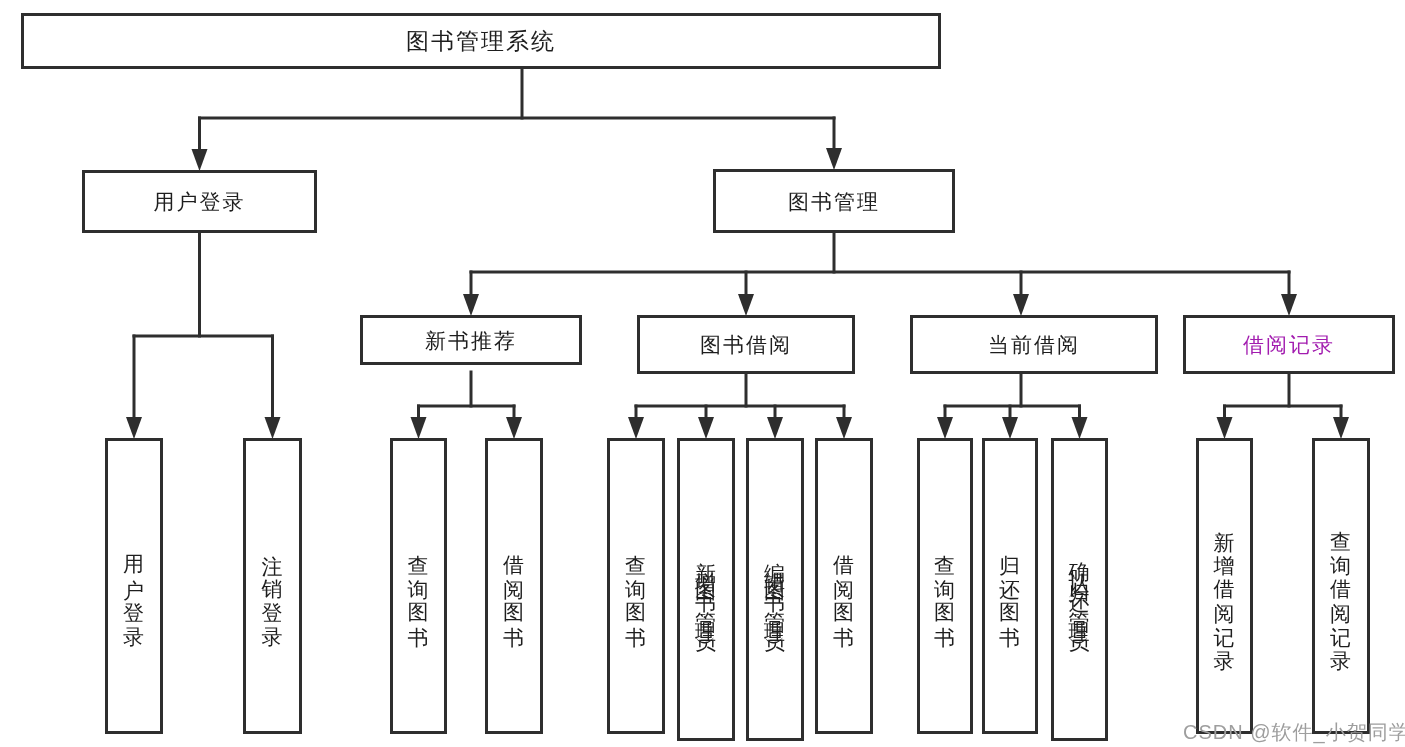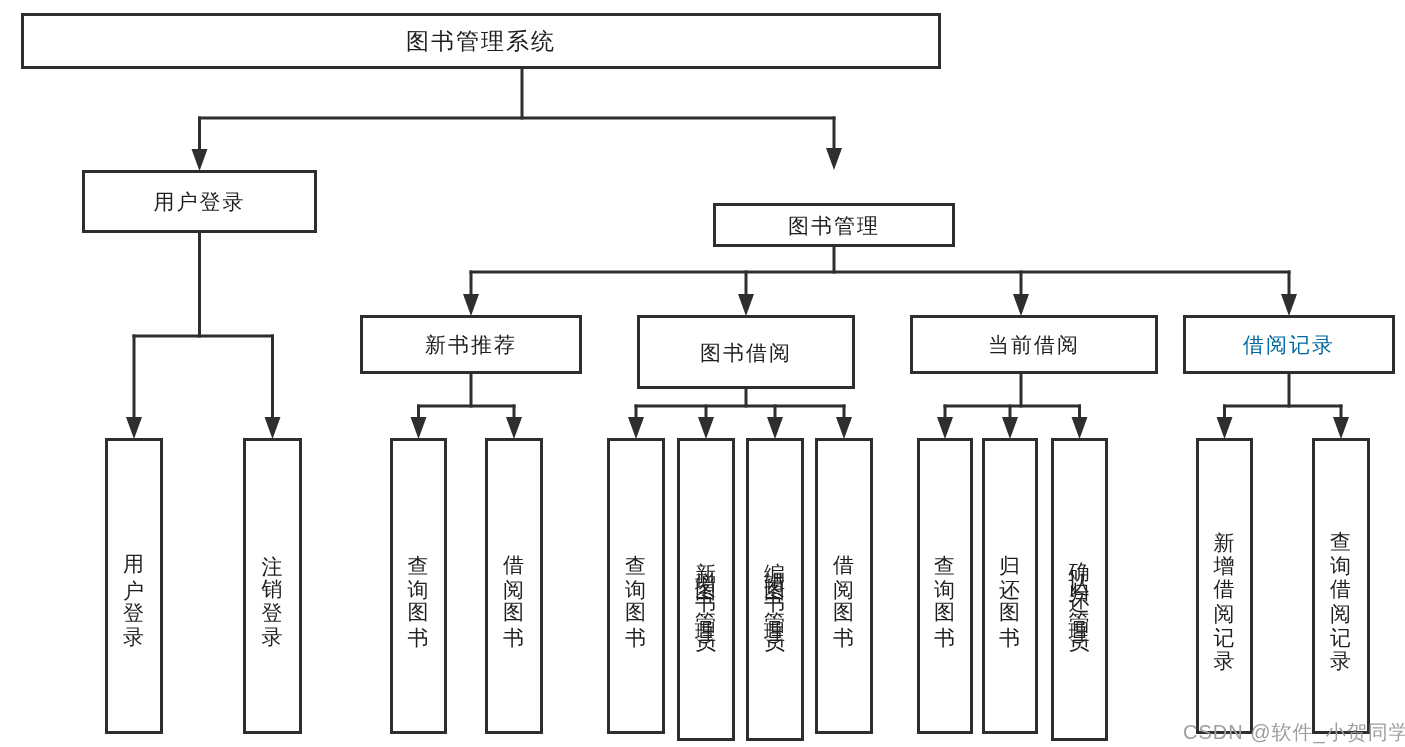--- a/index.html
+++ b/index.html
@@ -84,25 +84,25 @@
       <path d="M 1224.5 406 H 1341" stroke="#2e2e2e" stroke-width="3" stroke-linecap="square" fill="none"></path>
       <path d="M 1224.5 406 V 420" stroke="#2e2e2e" stroke-width="3" stroke-linecap="square" fill="none"></path>
       <polygon points="1216.5,417 1232.5,417 1224.5,439" fill="#2e2e2e"></polygon>
       <path d="M 1341 406 V 420" stroke="#2e2e2e" stroke-width="3" stroke-linecap="square" fill="none"></path>
       <polygon points="1333,417 1349,417 1341,439" fill="#2e2e2e"></polygon>
     </svg>
 
   <div id="watermark" style="color: rgb(158, 158, 158);">CSDN @软件_小贺同学</div>
 <div class="node h root" style="left: 21px; top: 13px; width: 920px; height: 56px; border-color: rgb(46, 46, 46); background: rgb(255, 255, 255); color: rgb(30, 30, 30);">图书管理系统</div>
     <div class="node h" style="left: 82px; top: 170px; width: 235px; height: 63px; border-color: rgb(46, 46, 46); background: rgb(255, 255, 255); color: rgb(30, 30, 30);">用户登录</div>
-    <div class="node h" style="left: 713px; top: 169px; width: 242px; height: 44px; border-color: rgb(46, 46, 46); background: rgb(255, 255, 255); color: rgb(30, 30, 30); margin-top: 34px;">图书管理</div>
-    <div class="node h" style="left: 360px; top: 315px; width: 222px; height: 59px; border-color: rgb(46, 46, 46); background: rgb(255, 255, 255); color: rgb(30, 30, 30);">新书推荐</div>
-    <div class="node h" style="left: 637px; top: 315px; width: 218px; height: 74px; border-color: rgb(46, 46, 46); background: rgb(255, 255, 255); color: rgb(30, 30, 30);">图书借阅</div>
+    <div class="node h" style="left: 713px; top: 169px; width: 242px; height: 64px; border-color: rgb(46, 46, 46); background: rgb(255, 255, 255); color: rgb(30, 30, 30);">图书管理</div>
+    <div class="node h" style="left: 360px; top: 315px; width: 222px; height: 50px; border-color: rgb(46, 46, 46); background: rgb(255, 255, 255); color: rgb(30, 30, 30);">新书推荐</div>
+    <div class="node h" style="left: 637px; top: 315px; width: 218px; height: 59px; border-color: rgb(46, 46, 46); background: rgb(255, 255, 255); color: rgb(30, 30, 30);">图书借阅</div>
     <div class="node h" style="left: 910px; top: 315px; width: 248px; height: 59px; border-color: rgb(46, 46, 46); background: rgb(255, 255, 255); color: rgb(30, 30, 30);">当前借阅</div>
-    <div class="node h" style="left: 1183px; top: 315px; width: 212px; height: 59px; border-color: rgb(46, 46, 46); background: rgb(255, 255, 255); color: #0369a1;">借阅记录</div>
+    <div class="node h" style="left: 1183px; top: 315px; width: 212px; height: 59px; border-color: rgb(46, 46, 46); background: rgb(255, 255, 255); color: #a21caf;">借阅记录</div>
     <div class="node v" style="left: 105px; top: 438px; width: 58px; height: 296px; border-color: rgb(46, 46, 46); background: rgb(255, 255, 255); color: rgb(30, 30, 30); letter-spacing: 24px;">用户登录</div>
     <div class="node v" style="left: 243px; top: 438px; width: 59px; height: 296px; border-color: rgb(46, 46, 46); background: rgb(255, 255, 255); color: rgb(30, 30, 30); letter-spacing: 24px;">注销登录</div>
     <div class="node v" style="left: 390px; top: 438px; width: 57px; height: 296px; border-color: rgb(46, 46, 46); background: rgb(255, 255, 255); color: rgb(30, 30, 30); letter-spacing: 24px;">查询图书</div>
     <div class="node v" style="left: 485px; top: 438px; width: 58px; height: 296px; border-color: rgb(46, 46, 46); background: rgb(255, 255, 255); color: rgb(30, 30, 30); letter-spacing: 24px;">借阅图书</div>
     <div class="node v" style="left: 607px; top: 438px; width: 58px; height: 296px; border-color: rgb(46, 46, 46); background: rgb(255, 255, 255); color: rgb(30, 30, 30); letter-spacing: 24px;">查询图书</div>
     <div class="node v" style="left: 677px; top: 438px; width: 58px; height: 303px; border-color: rgb(46, 46, 46); background: rgb(255, 255, 255); color: rgb(30, 30, 30); letter-spacing: 10px;">新增图书（管理员）</div>
     <div class="node v" style="left: 746px; top: 438px; width: 58px; height: 303px; border-color: rgb(46, 46, 46); background: rgb(255, 255, 255); color: rgb(30, 30, 30); letter-spacing: 10px;">编辑图书（管理员）</div>
     <div class="node v" style="left: 815px; top: 438px; width: 58px; height: 296px; border-color: rgb(46, 46, 46); background: rgb(255, 255, 255); color: rgb(30, 30, 30); letter-spacing: 24px;">借阅图书</div>
     <div class="node v" style="left: 917px; top: 438px; width: 56px; height: 296px; border-color: rgb(46, 46, 46); background: rgb(255, 255, 255); color: rgb(30, 30, 30); letter-spacing: 24px;">查询图书</div>
     <div class="node v" style="left: 982px; top: 438px; width: 56px; height: 296px; border-color: rgb(46, 46, 46); background: rgb(255, 255, 255); color: rgb(30, 30, 30); letter-spacing: 24px;">归还图书</div>

